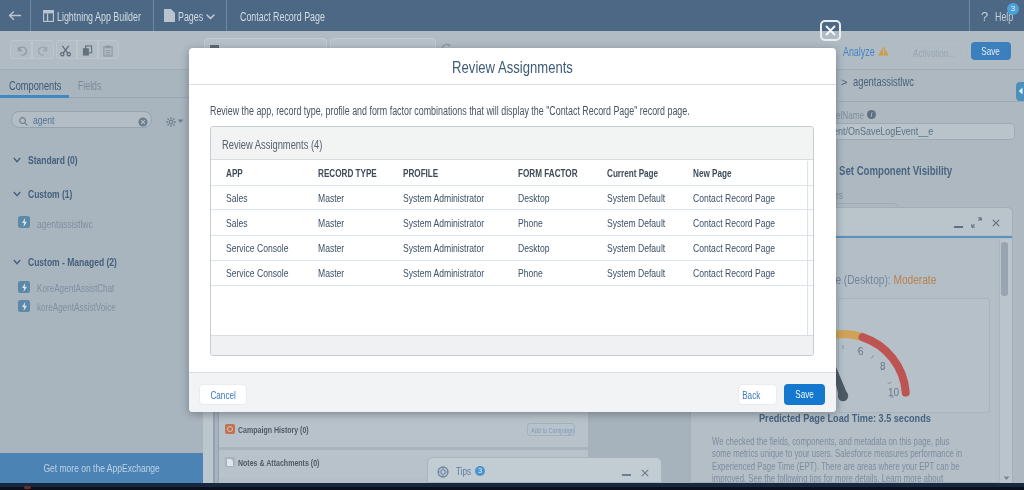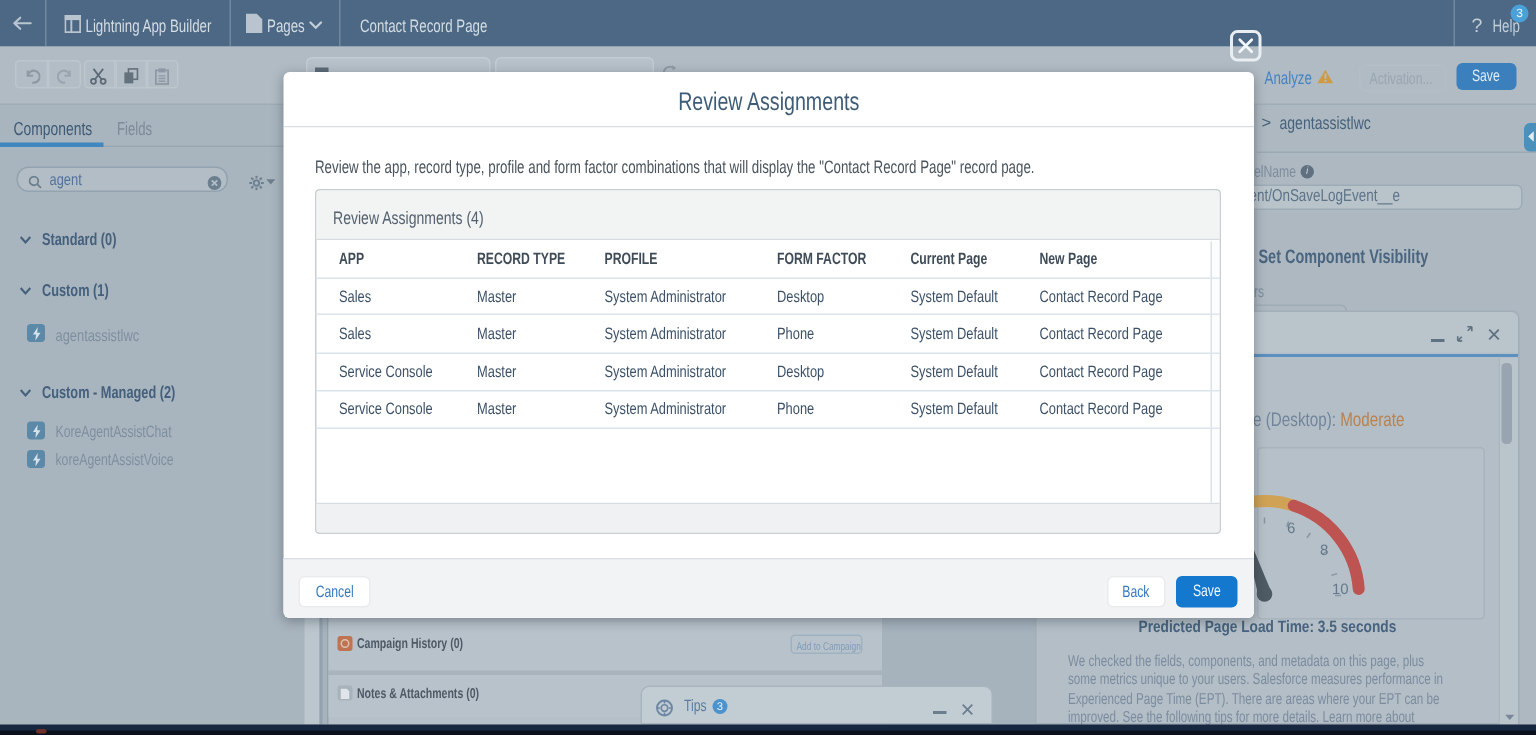--- a/index.html
+++ b/index.html
@@ -149,20 +149,21 @@
   <svg class="abs" style="left:21px;top:283px;" width="7" height="9" viewBox="0 0 7 9">
       <path d="M4.2 0 L1 5 h2 L2.6 9 L6 3.8 H3.8 z" fill="#d5e2ec"></path>
     </svg>
   <div class="abs s74" style="left:37px;top:282px;font-size:11px;color:#7e8fa0;">KoreAgentAssistChat</div>
   <div class="abs" style="left:18px;top:300px;width:12px;height:12px;border-radius:2.5px;background:#5d89a8;"></div>
   <svg class="abs" style="left:21px;top:302px;" width="7" height="9" viewBox="0 0 7 9">
       <path d="M4.2 0 L1 5 h2 L2.6 9 L6 3.8 H3.8 z" fill="#d5e2ec"></path>
     </svg>
   <div class="abs s74" style="left:37px;top:301px;font-size:11px;color:#7e8fa0;">koreAgentAssistVoice</div>
 
+  <div class="abs" style="left:0;top:453px;width:203px;height:30px;background:#4c83b5;color:#bdd2e4;font-size:11.5px;text-align:center;line-height:30px;"><span class="c74">Get more on the AppExchange</span></div>
 
   <div class="abs" style="left:213px;top:412px;width:2px;height:71px;background:#93a2ae;"></div>
   <div class="abs" style="left:218px;top:412px;width:370px;height:71px;background:#b5bfc7;border-left:1px solid #93a3af;"></div>
   <div class="abs" style="left:219px;top:415px;width:369px;height:32px;background:#b8c2ca;"></div>
   <div class="abs" style="left:219px;top:447px;width:369px;height:3px;background:#a9b4bd;"></div>
   <div class="abs" style="left:219px;top:450px;width:369px;height:28px;background:#b8c2ca;"></div>
   <div class="abs" style="left:225px;top:424px;width:10px;height:10px;border-radius:2px;background:#bf7350;"></div>
   <div class="abs" style="left:227px;top:426px;width:6px;height:6px;border-radius:50%;border:1.2px solid #ddc0b0;"></div>
   <div class="abs s74" style="left:238px;top:424px;font-size:9.5px;font-weight:bold;color:#4d5a66;">Campaign History (0)</div>
   <div class="abs" style="left:527px;top:423px;width:48px;height:13px;border:1px solid #9fb2c2;border-radius:3px;"></div>
@@ -301,21 +302,21 @@
   <div class="abs s78" style="left:403px;top:267px;font-size:11px;color:#3c5168;">System Administrator</div>
   <div class="abs s78" style="left:518px;top:267px;font-size:11px;color:#3c5168;">Phone</div>
   <div class="abs s78" style="left:607px;top:267px;font-size:11px;color:#3c5168;">System Default</div>
   <div class="abs s78" style="left:693px;top:267px;font-size:11px;color:#3c5168;">Contact Record Page</div>
   <div class="abs" style="left:211px;top:285px;width:602px;height:1px;background:#dce4ec;"></div>
 
   <div class="abs" style="left:211px;top:335px;width:602px;height:20px;background:#f0f1f2;border-top:1px solid #d8dde2;border-radius:0 0 3px 3px;"></div>
 
   <div class="abs" style="left:189px;top:372px;width:647px;height:40px;background:#f2f3f4;border-top:1px solid #d8dde2;border-radius:0 0 4px 4px;"></div>
   <div class="abs" style="left:199px;top:384px;width:48px;height:21px;background:#fff;border:1px solid #e9ebed;border-radius:4px;color:#3579c0;font-size:11px;text-align:center;line-height:20px;"><span class="c74">Cancel</span></div>
-  <div class="abs" style="left:738px;top:384px;width:39px;height:21px;background:#fff;border:1px solid #e9ebed;border-radius:4px;color:#3579c0;font-size:11px;text-align:center;line-height:20px;"><span class="c74">Back</span></div>
+  <div class="abs" style="left:738px;top:384px;width:39px;height:21px;background:#fff;border:1px solid #e9ebed;border-radius:4px;color:#3579c0;font-size:11px;text-align:left;line-height:20px;"><span class="c74">Back</span></div>
   <div class="abs" style="left:784px;top:384px;width:41px;height:21px;background:#1478ce;border-radius:4px;color:#f2f7fb;font-size:11px;text-align:center;line-height:21px;"><span class="c74">Save</span></div>
 
   <div class="abs" style="left:820px;top:20px;width:21px;height:21px;border:2px solid #e8eef2;border-radius:5px;"></div>
   <svg class="abs" style="left:825px;top:25px;" width="11" height="11" viewBox="0 0 11 11">
     <path d="M1.5 1.5 L9.5 9.5 M9.5 1.5 L1.5 9.5" stroke="#f4f8fa" stroke-width="1.8" stroke-linecap="round"></path>
   </svg>
 
 </div>
 
 </body></html>

